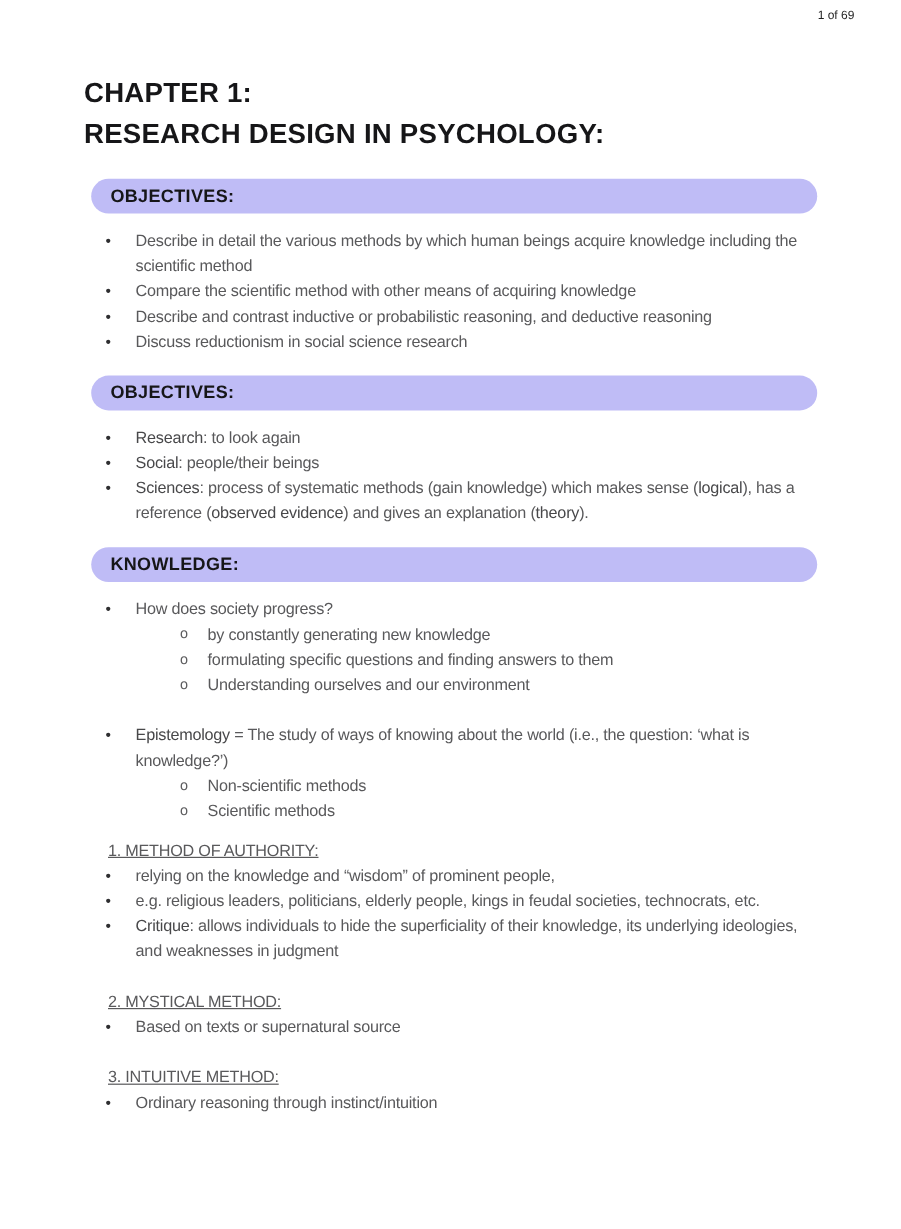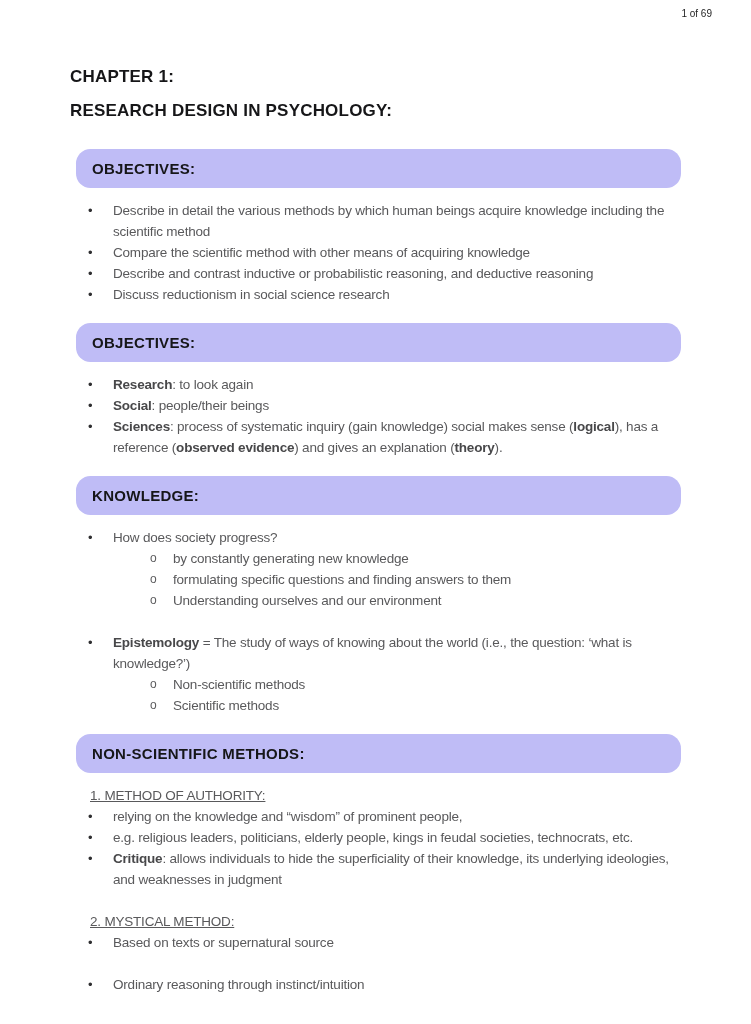--- a/index.html
+++ b/index.html
@@ -11,26 +11,26 @@
     overflow: hidden;
   }
   .page-number {
     position: absolute; top: 8px; right: 39px;
     font-size: 10px; color: #1f1f1f; margin-left: 44px;
   }
   .content { padding: 60px 70px 0 70px; }
   .title { margin: 0; color: var(--heading-text, #161618); }
   .title .title-line {
     display: block;
-    font-size: 17px; font-weight: bold; line-height: 34px;
+    font-size: 23px; font-weight: bold; line-height: 34px;
     letter-spacing: 0.2px;
   }
   .bar {
     margin: 18px 0 0 6px;
-    width: 605px; height: 39px;
+    width: 605px; height: 29px;
     box-sizing: border-box;
     border-radius: 14.5px;
     background: var(--section-header-bg, #bfbcf6);
     display: flex; align-items: center;
     padding-left: 16px;
   }
   .bar-first { margin-top: 21px; }
   .bar .bar-label {
     font-size: 15px; font-weight: bold;
     color: var(--heading-text, #161618);
@@ -47,21 +47,21 @@
   .item.level-1 .marker {
     width: 25px; flex: none;
     color: #2e2e30; font-size: 13px; letter-spacing: 0;
   }
   .item.level-2 { padding-left: 80px; }
   .item.level-2 .marker {
     width: 23px; flex: none;
     color: #5c5c5e; font-size: 12px; letter-spacing: 0;
   }
   .item .item-text { flex: 1; }
-  .item .item-text .bold { font-weight: bold; color: #48484a; }
+  .item .item-text .bold { font-weight: normal; color: #48484a; }
   .subheading {
     padding-left: 20px;
     font-size: 13.5px; line-height: 21px;
     letter-spacing: -0.2px;
     color: var(--body-text, #59595b);
   }
   .subheading .subheading-text { text-decoration: underline; }
   .spacer { height: 21px; }
 </style>
 </head>
@@ -107,21 +107,21 @@
           <div class="item level-1">
             <span class="marker">•</span>
             <span class="item-text"><span class="bold">Research</span><span>: to look again</span></span>
           </div>
           <div class="item level-1">
             <span class="marker">•</span>
             <span class="item-text"><span class="bold">Social</span><span>: people/their beings</span></span>
           </div>
           <div class="item level-1">
             <span class="marker">•</span>
-            <span class="item-text"><span class="bold">Sciences</span><span>: process of systematic inquiry (gain knowledge) social makes sense (</span><span class="bold">logical</span><span>), has a reference (</span><span class="bold">observed evidence</span><span>) and gives an explanation (</span><span class="bold">theory</span><span>).</span></span>
+            <span class="item-text"><span class="bold">Sciences</span><span>: process of systematic methods (gain knowledge) which makes sense (</span><span class="bold">logical</span><span>), has a reference (</span><span class="bold">observed evidence</span><span>) and gives an explanation (</span><span class="bold">theory</span><span>).</span></span>
           </div>
         </div>
     </section>
 
     <section>
       <div class="bar">
         <span class="bar-label">KNOWLEDGE:</span>
       </div>
       <div class="list">
           <div class="item level-1">
@@ -150,23 +150,20 @@
             <span class="item-text"><span>Non-scientific methods</span></span>
           </div>
           <div class="item level-2">
             <span class="marker">o</span>
             <span class="item-text"><span>Scientific methods</span></span>
           </div>
         </div>
     </section>
 
     <section>
-      <div class="bar">
-        <span class="bar-label">NON-SCIENTIFIC METHODS:</span>
-      </div>
       <div class="list">
           <div class="subheading"><span class="subheading-text">1. METHOD OF AUTHORITY:</span></div>
           <div class="item level-1">
             <span class="marker">•</span>
             <span class="item-text"><span>relying on the knowledge and “wisdom” of prominent people,</span></span>
           </div>
           <div class="item level-1">
             <span class="marker">•</span>
             <span class="item-text"><span>e.g. religious leaders, politicians, elderly people, kings in feudal societies, technocrats, etc.</span></span>
           </div>
@@ -174,20 +171,21 @@
             <span class="marker">•</span>
             <span class="item-text"><span class="bold">Critique</span><span>: allows individuals to hide the superficiality of their knowledge, its underlying ideologies,  and weaknesses in judgment</span></span>
           </div>
           <div class="spacer"></div>
           <div class="subheading"><span class="subheading-text">2. MYSTICAL METHOD:</span></div>
           <div class="item level-1">
             <span class="marker">•</span>
             <span class="item-text"><span>Based on texts or supernatural source</span></span>
           </div>
           <div class="spacer"></div>
+          <div class="subheading"><span class="subheading-text">3. INTUITIVE METHOD:</span></div>
           <div class="item level-1">
             <span class="marker">•</span>
             <span class="item-text"><span>Ordinary reasoning through instinct/intuition</span></span>
           </div>
         </div>
     </section>
   </div>
 </div>
 
 </body></html>

